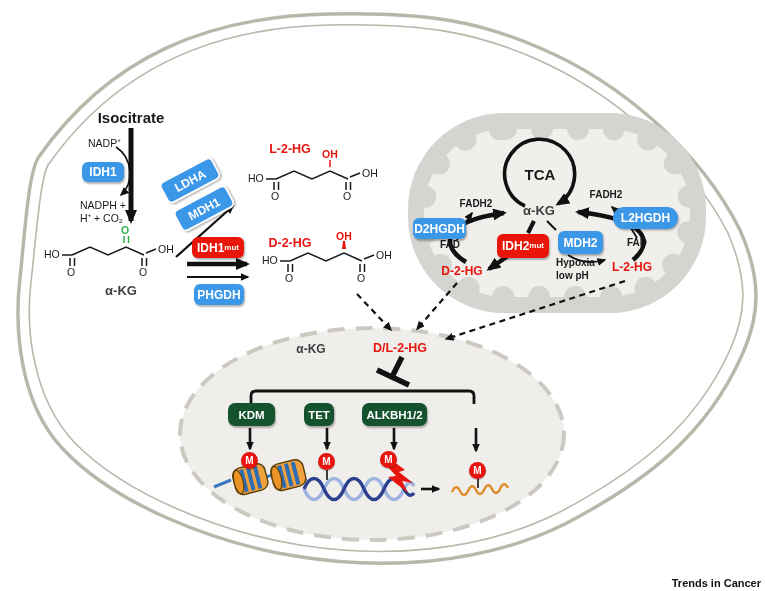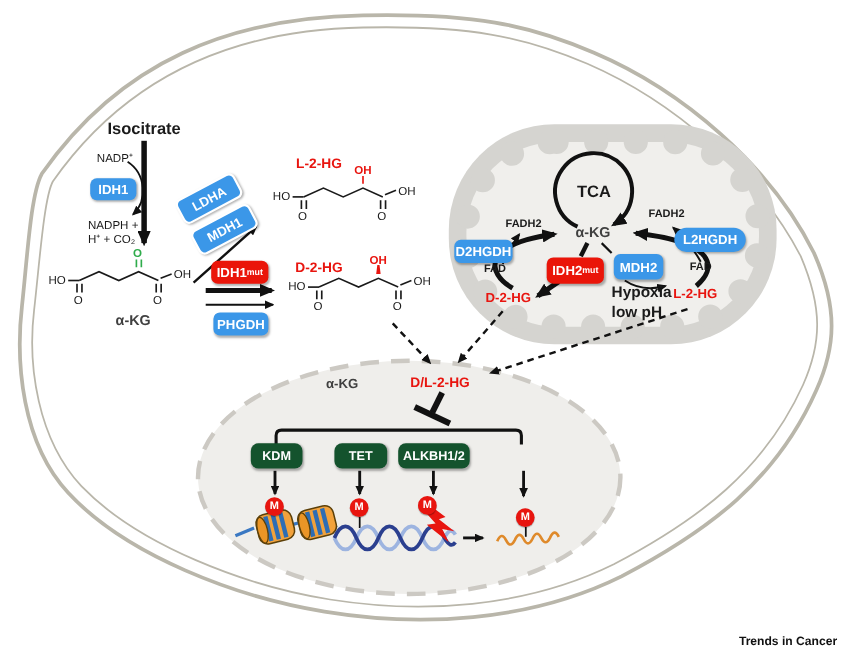--- a/index.html
+++ b/index.html
@@ -187,21 +187,21 @@
   <div class="lbl ctr bold red" style="left:290px;top:236px;font-size:12.5px;">D-2-HG</div>
 
   <div class="lbl ctr bold" style="left:540px;top:166px;font-size:15px;">TCA</div>
   <div class="lbl ctr bold green" style="left:539px;top:203px;font-size:13px;">α-KG</div>
   <div class="lbl ctr bold" style="left:476px;top:198px;font-size:10px;">FADH2</div>
   <div class="lbl ctr bold" style="left:450px;top:239px;font-size:10px;">FAD</div>
   <div class="lbl ctr bold" style="left:606px;top:189px;font-size:10px;">FADH2</div>
   <div class="lbl ctr bold" style="left:637px;top:237px;font-size:10px;">FAD</div>
   <div class="lbl ctr bold red" style="left:462px;top:264px;font-size:12px;">D-2-HG</div>
   <div class="lbl ctr bold red" style="left:632px;top:260px;font-size:12px;">L-2-HG</div>
-  <div class="lbl bold" style="left:556px;top:257px;font-size:14px;line-height:1.25;">
+  <div class="lbl bold" style="left:556px;top:257px;font-size:10px;line-height:1.25;">
     <div>Hypoxia</div>
     <div>low pH</div>
   </div>
 
   <div class="lbl ctr bold green" style="left:311px;top:342px;font-size:12px;">α-KG</div>
   <div class="lbl ctr bold red" style="left:400px;top:341px;font-size:12.5px;">D/L-2-HG</div>
 
   <div class="ebox blue" style="left:82px;top:162px;width:42px;height:20px;">IDH1</div>
   <div class="ebox blue rot" style="left:160px;top:168px;width:56px;height:21px;">LDHA</div>
   <div class="ebox blue rot" style="left:174px;top:196px;width:56px;height:21px;">MDH1</div>
@@ -213,21 +213,21 @@
 
   <div class="ebox blue" style="left:413px;top:218px;width:53px;height:21px;">D2HGDH</div>
   <div class="ebox redbox" style="left:497px;top:234px;width:52px;height:24px;">
     <span>IDH2</span>
       <sup>mut</sup>
   </div>
   <div class="ebox blue" style="left:558px;top:231px;width:45px;height:23px;">MDH2</div>
   <div class="ebox blue" style="left:613px;top:207px;width:65px;height:22px;border-radius:11px;">L2HGDH</div>
 
   <div class="ebox purple" style="left:228px;top:403px;width:47px;height:23px;">KDM</div>
-  <div class="ebox purple" style="left:304px;top:403px;width:48px;height:23px;">TET</div>
+  <div class="ebox purple" style="left:304px;top:403px;width:30px;height:23px;">TET</div>
   <div class="ebox purple" style="left:362px;top:403px;width:65px;height:23px;">ALKBH1/2</div>
 
   <div class="mbadge" style="left:241px;top:452px;">M</div>
   <div class="mbadge" style="left:318px;top:453px;">M</div>
   <div class="mbadge" style="left:380px;top:451px;">M</div>
   <div class="mbadge" style="left:469px;top:462px;">M</div>
 
   <div class="footer">Trends in Cancer</div>
 </div>
 

